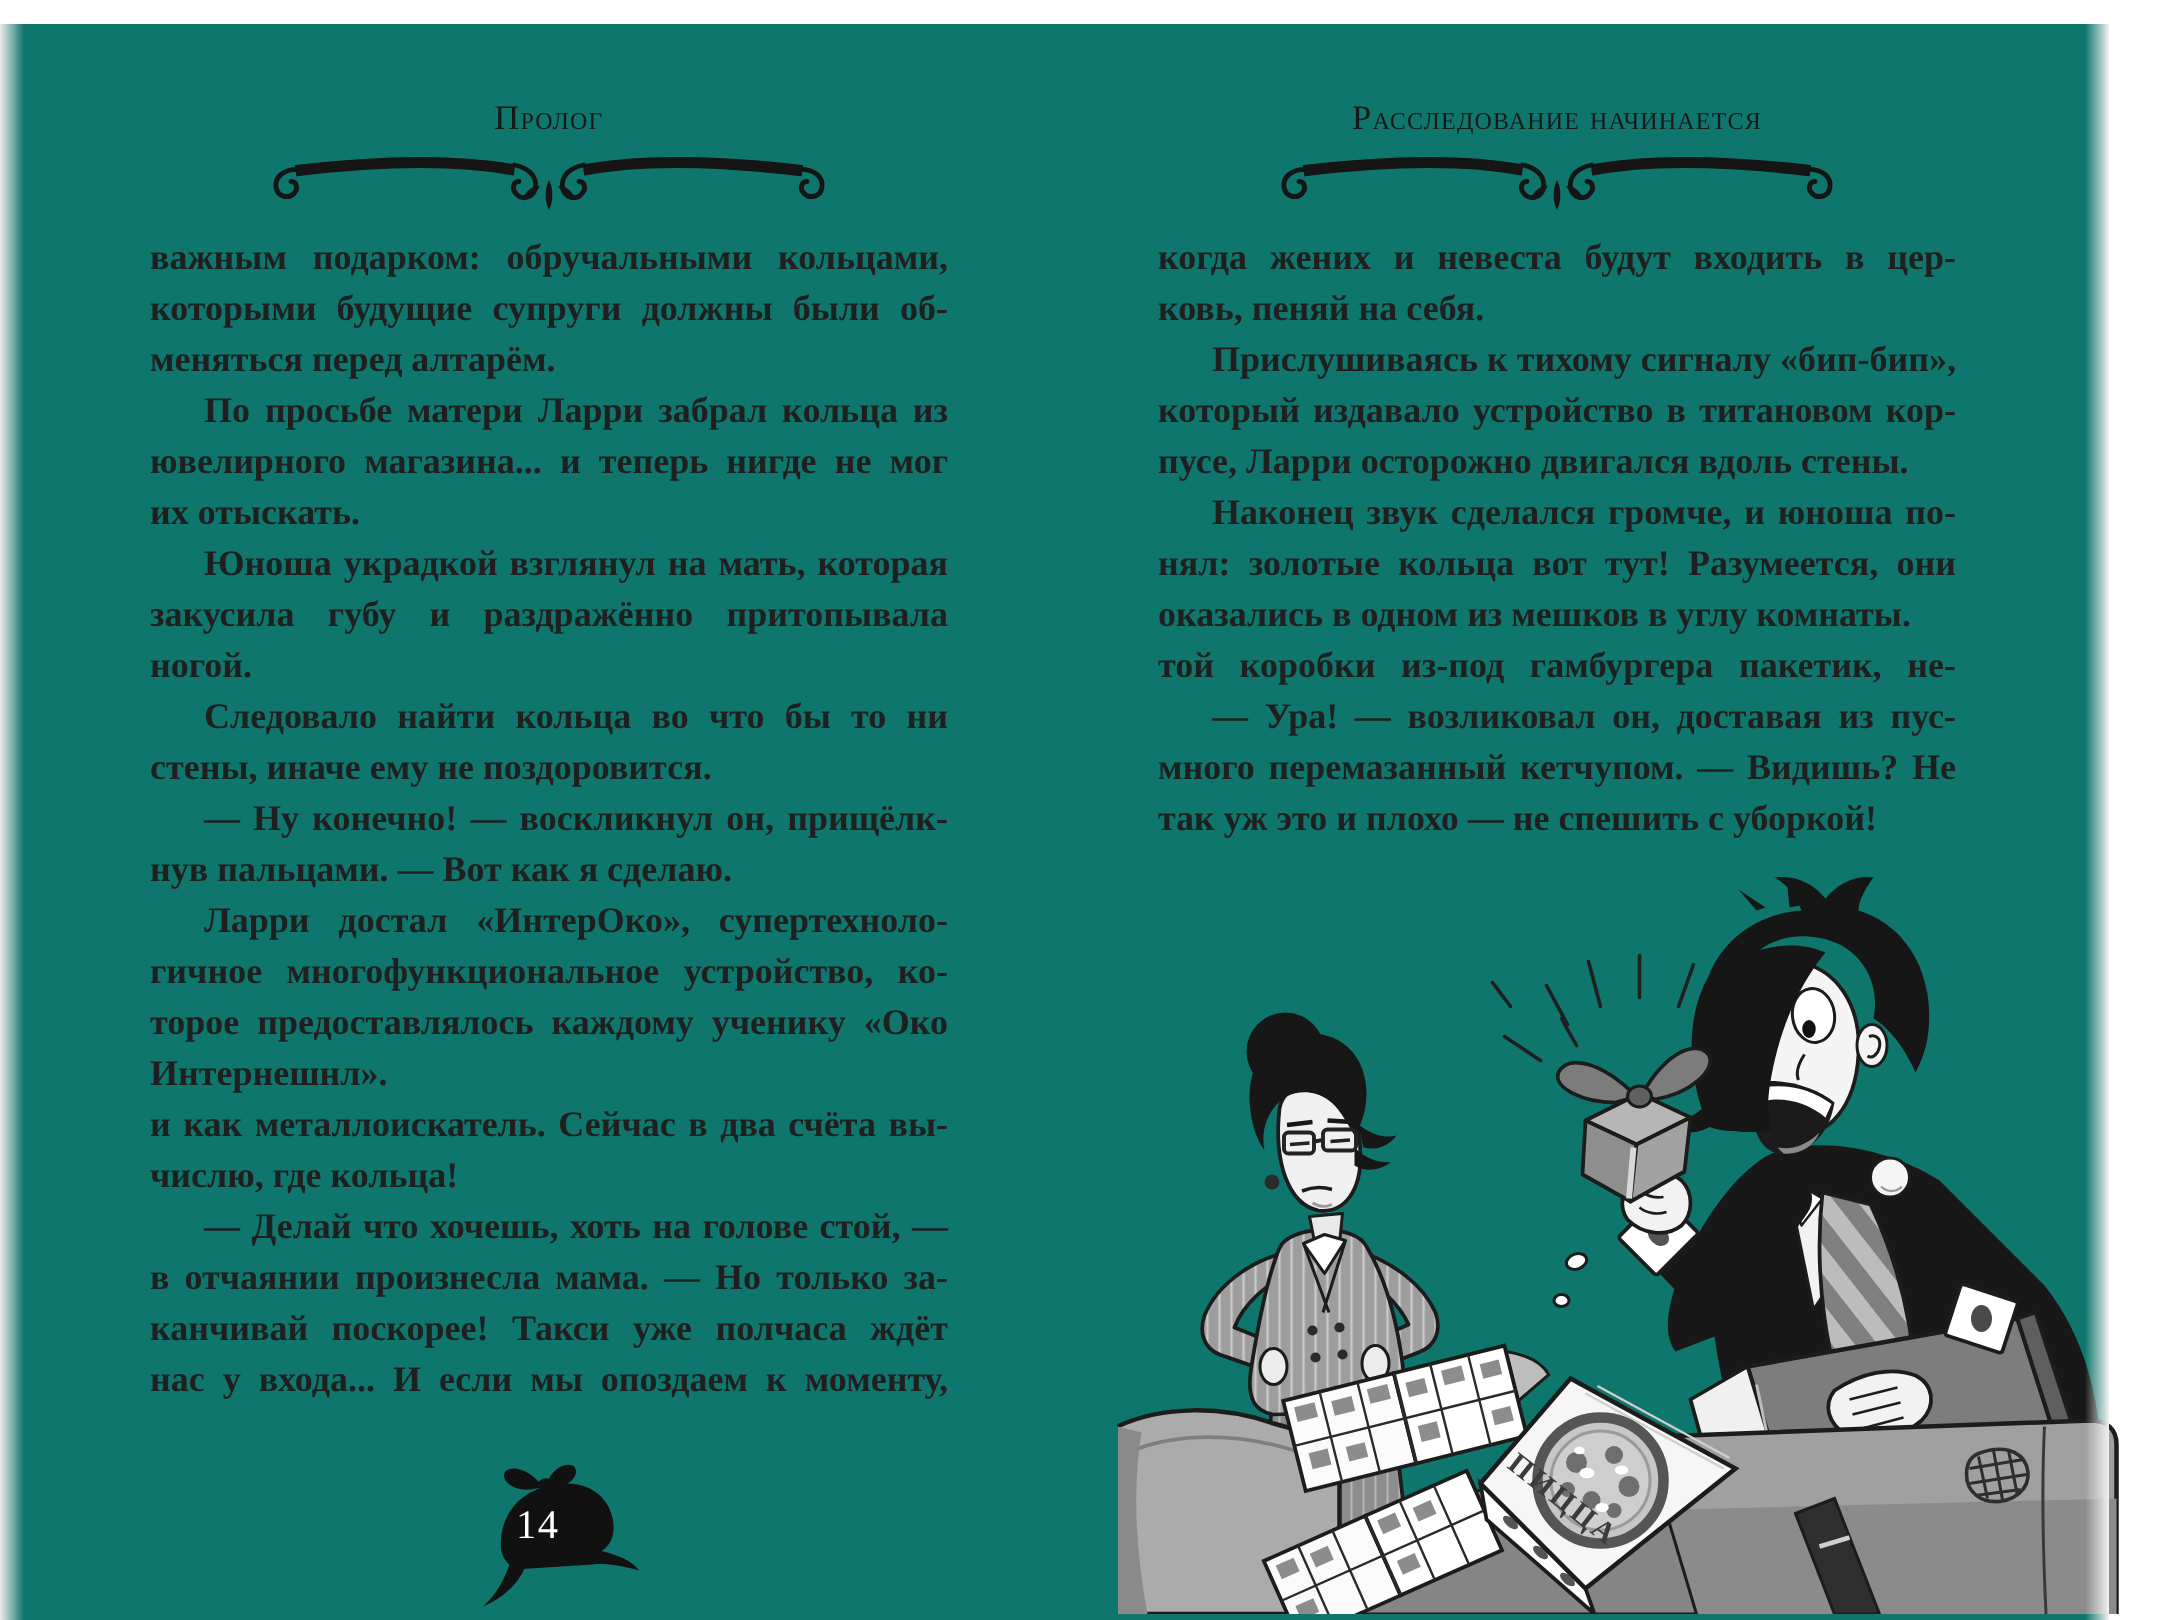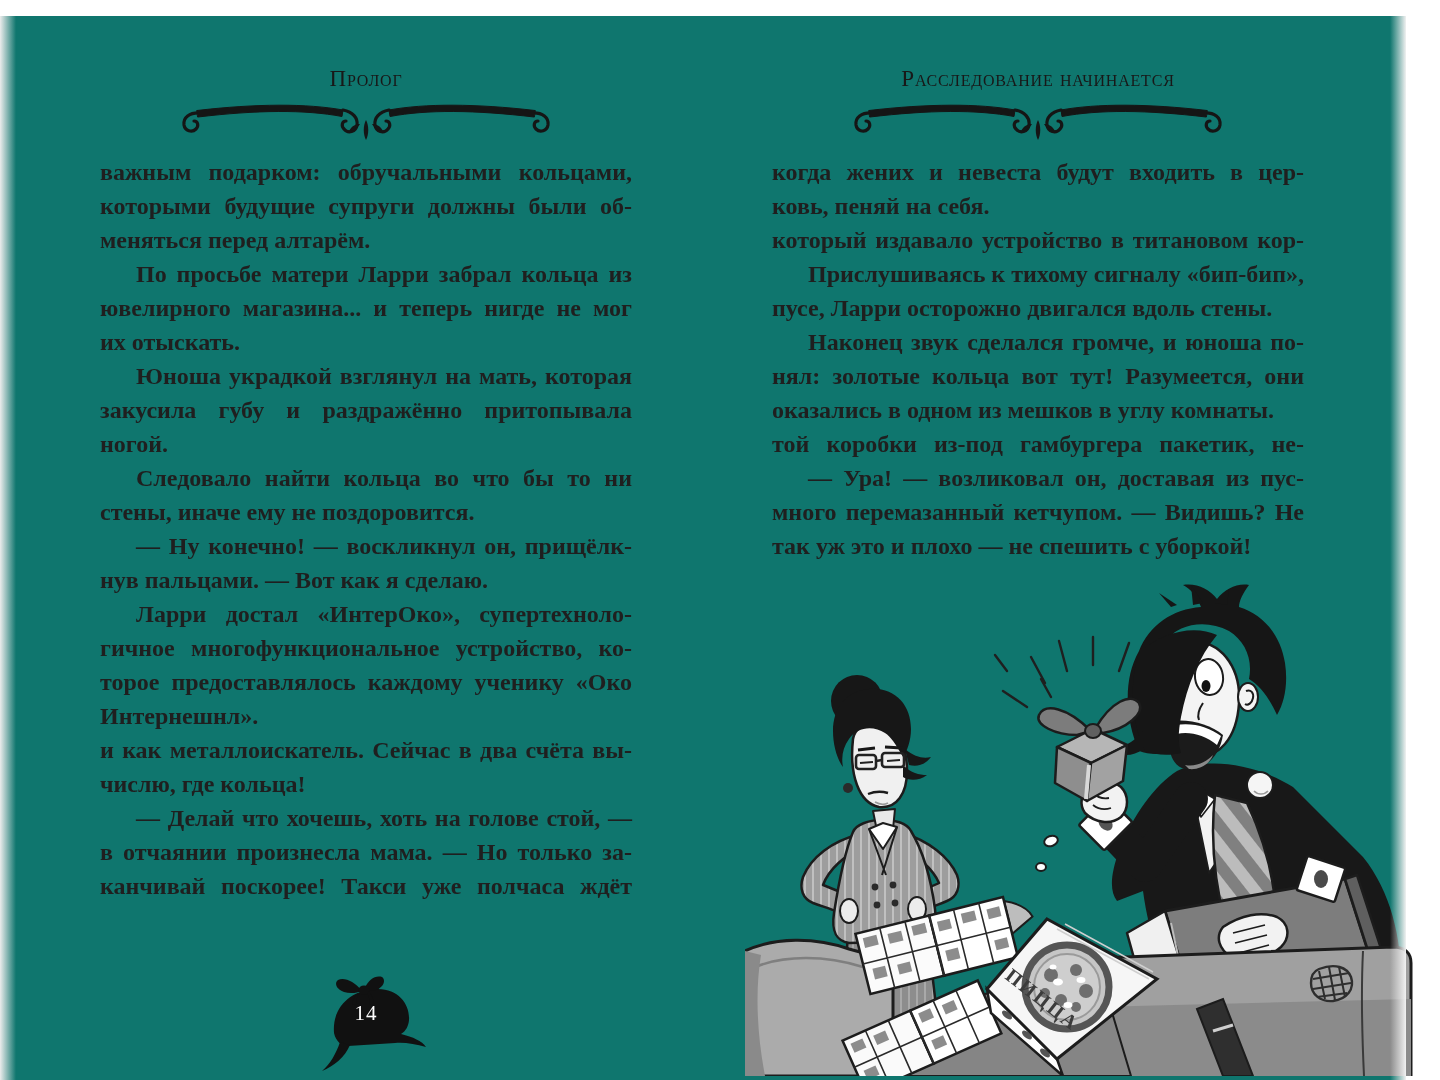--- a/index.html
+++ b/index.html
@@ -13,22 +13,22 @@
   #page-left{left:100px;width:532px;}
   #page-right{left:772px;width:532px;}
   .running-head{position:absolute;top:50px;left:0;width:100%;text-align:center;
        font-variant:small-caps;font-size:23px;letter-spacing:0.8px;color:#181818;}
   .flourish{position:absolute;top:82px;left:50%;transform:translateX(-50%);}
   .body-text{position:absolute;top:139px;left:0;width:100%;font-size:24px;line-height:34px;}
   .bline{text-align:justify;text-align-last:justify;height:34px;overflow:visible;font-weight:bold;}
   .bline.lastline{text-align:left;text-align-last:left;}
   .bline.indent{text-indent:36px;}
   .hat{position:absolute;left:218px;top:960px;width:112px;height:98px;}
-  .hat .num{position:absolute;left:26px;top:25px;width:44px;text-align:center;
-       color:#ffffff;font-size:21px;letter-spacing:1px;}
+  .hat .num{position:absolute;left:26px;top:25px;width:44px;
+       color:#ffffff;font-size:27px;letter-spacing:1px;}
   .illustration{position:absolute;left:745px;top:563px;width:672px;height:497px;}
 </style>
 </head>
 <body>
 
 <div class="stage">
   <div class="edge l"></div>
   <div class="edge r"></div>
 
   <div class="page" id="page-left">
@@ -68,20 +68,21 @@
         <div class="bline lastline">нув пальцами. — Вот как я сделаю.</div>
         <div class="bline indent">Ларри достал «ИнтерОко», супертехноло-</div>
         <div class="bline">гичное многофункциональное устройство, ко-</div>
         <div class="bline">торое предоставлялось каждому ученику «Око</div>
         <div class="bline lastline">Интернешнл».</div>
         <div class="bline">и как металлоискатель. Сейчас в два счёта вы-</div>
         <div class="bline lastline">числю, где кольца!</div>
         <div class="bline indent">— Делай что хочешь, хоть на голове стой, —</div>
         <div class="bline">в отчаянии произнесла мама. — Но только за-</div>
         <div class="bline">канчивай поскорее! Такси уже полчаса ждёт</div>
+        <div class="bline">нас у входа... И если мы опоздаем к моменту,</div>
       </div>
 
     <div class="hat">
       <svg width="112" height="98" viewBox="0 0 112 98">
         <g fill="#111111">
           <path d="M16 57 C14 30 34 14 58 13 C80 12 92 28 91 44 C90.5 50 88 55 83 58 C95 61 104 65 108 71 C97 68 86 66 77 67 L30 70 C24 70 18 66 16 57 Z"></path>
           <path d="M22 66 C18 78 12 88 4 95 C16 90 27 81 32 69 Z"></path>
           <path d="M44 15 C36 5 26 1 20 4 C16 7 18 13 26 16 C32 18 39 17 44 15 Z"></path>
           <path d="M46 14 C50 3 58 -1 64 1 C68 4 66 11 58 14 C54 15.5 49 15 46 14 Z"></path>
           <ellipse cx="46" cy="14" rx="5.5" ry="4.5"></ellipse>
@@ -110,22 +111,22 @@
       <g fill="#151515">
         <path d="M189 22 C192 28 192 36 189 42 C186 36 186 28 189 22 Z"></path>
         <path d="M183 26 C180 31 176 33 172 33 C175 28 178 26 183 26 Z"></path>
         <path d="M195 26 C198 31 202 33 206 33 C203 28 200 26 195 26 Z"></path>
       </g>
     </svg>
 
     <div class="body-text">
         <div class="bline">когда жених и невеста будут входить в цер-</div>
         <div class="bline lastline">ковь, пеняй на себя.</div>
+        <div class="bline indent">Прислушиваясь к тихому сигналу «бип-бип»,</div>
         <div class="bline">который издавало устройство в титановом кор-</div>
-        <div class="bline indent">Прислушиваясь к тихому сигналу «бип-бип»,</div>
         <div class="bline lastline">пусе, Ларри осторожно двигался вдоль стены.</div>
         <div class="bline indent">Наконец звук сделался громче, и юноша по-</div>
         <div class="bline">нял: золотые кольца вот тут! Разумеется, они</div>
         <div class="bline lastline">оказались в одном из мешков в углу комнаты.</div>
         <div class="bline">той коробки из-под гамбургера пакетик, не-</div>
         <div class="bline indent">— Ура! — возликовал он, доставая из пус-</div>
         <div class="bline">много перемазанный кетчупом. — Видишь? Не</div>
         <div class="bline lastline">так уж это и плохо — не спешить с уборкой!</div>
       </div>
   </div>

